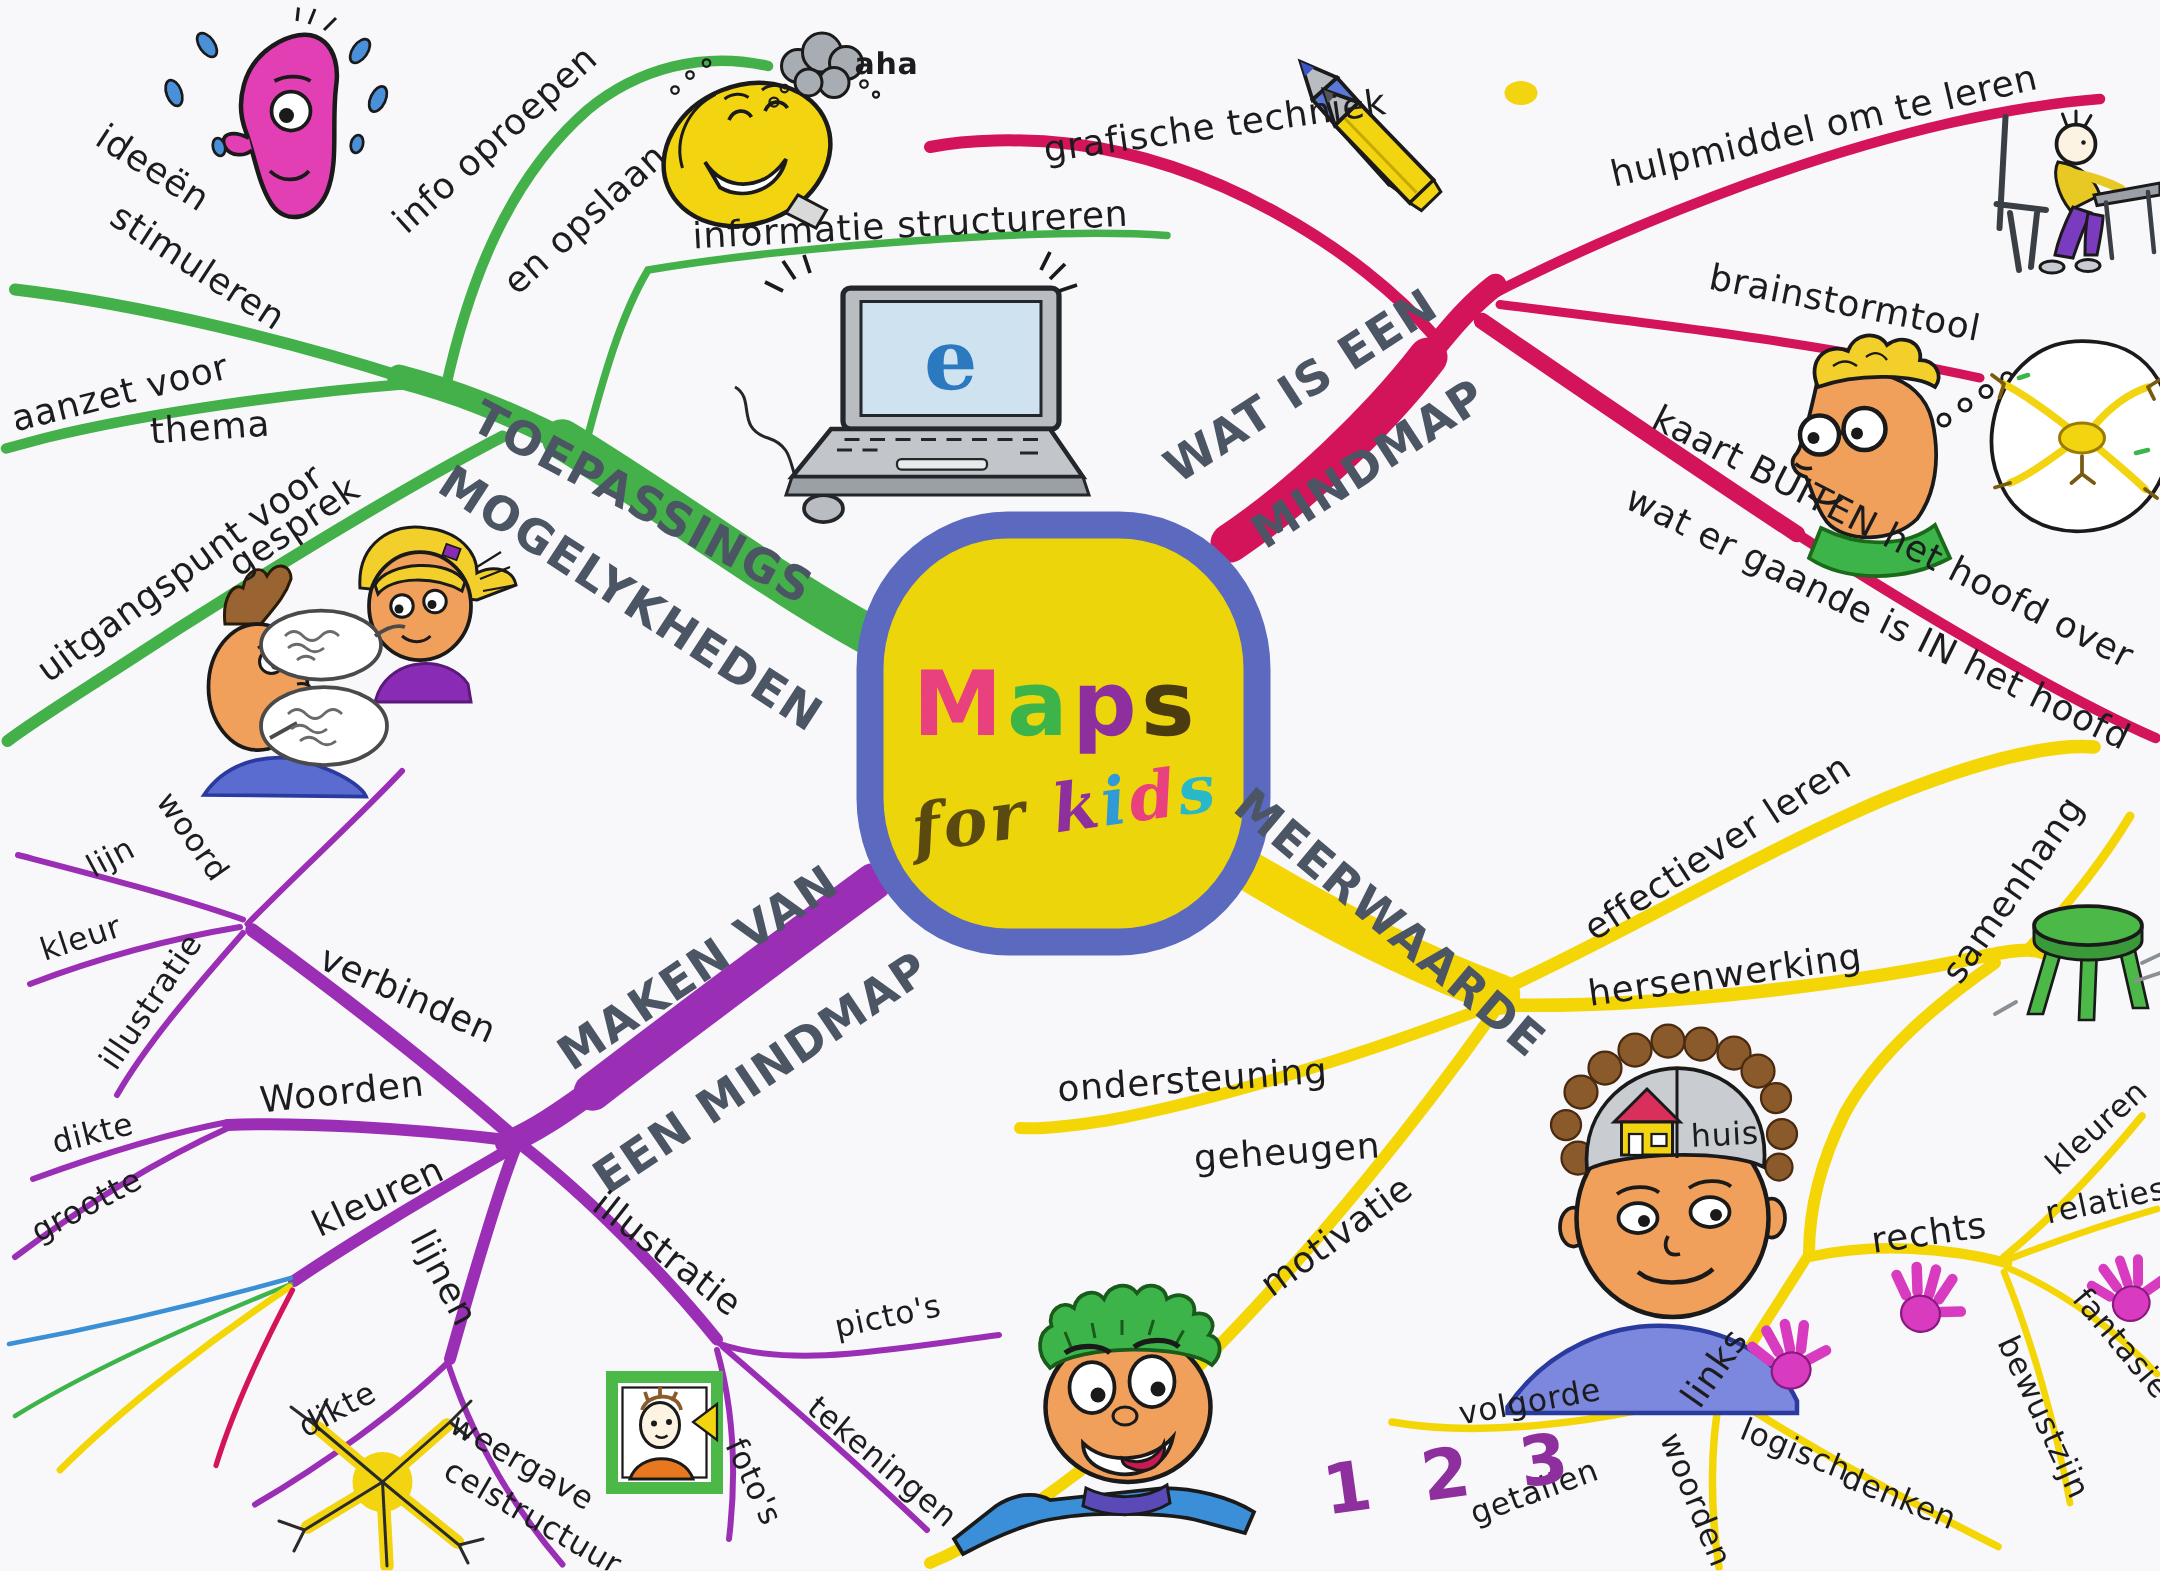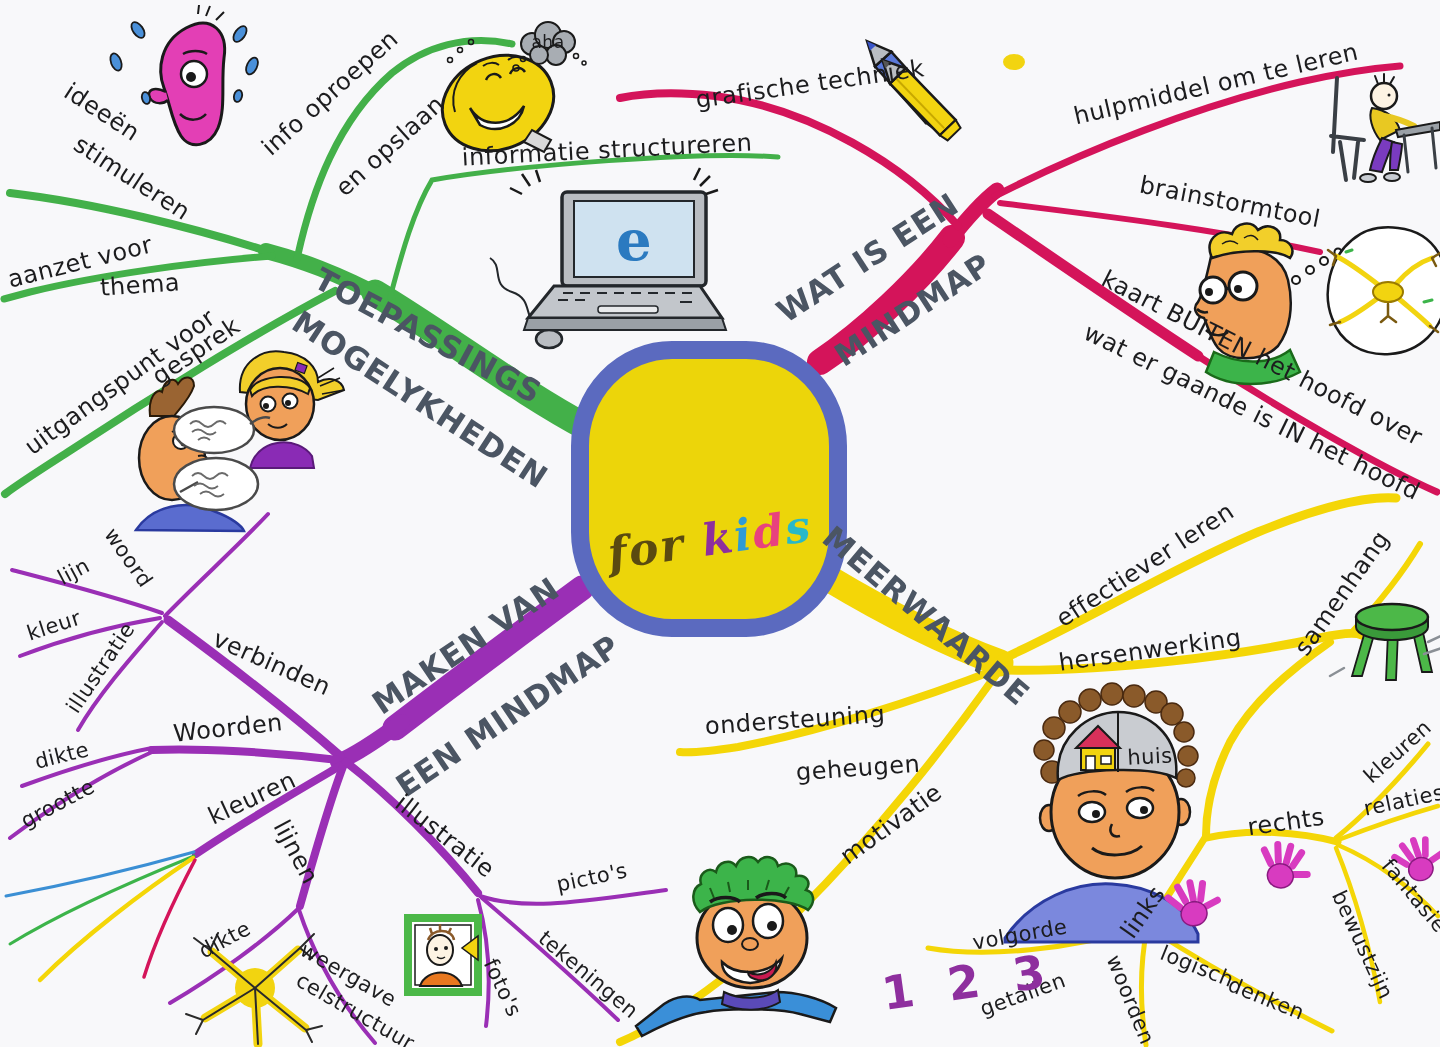--- a/index.html
+++ b/index.html
@@ -13,21 +13,21 @@
     position:absolute; white-space:nowrap; color:#1c1c1e;
     font-size:24px; letter-spacing:.5px; line-height:1;
     transform:translate(-50%,-50%) rotate(var(--r,0deg));
   }
   .sm  { font-size:21px; }
   .title { font-weight:bold; font-size:31px; letter-spacing:1px; }
   .center-word { font-weight:bold; font-size:60px; letter-spacing:3px; }
   .center-script { font-size:44px; font-style:italic; font-weight:bold;
                    font-family:"DejaVu Serif", serif; letter-spacing:2px; }
   .num  { font-weight:bold; font-size:46px; letter-spacing:9px; }
-  .aha  { font-size:17px; font-weight:normal; }
+  .aha  { font-size:20px; font-weight:bold;margin-left:43px; }
   .huis { font-size:21px; }
   .e-letter { font-size:56px; font-weight:bold; color:#2b7ac0;
               font-family:"DejaVu Serif", serif; }
 </style>
 </head>
 <body>
 
 <div class="stage">
 
 <svg class="art" width="1440" height="1047" viewBox="0 0 1440 1047">
@@ -349,20 +349,21 @@
         <circle cx="772" cy="926" r="5" fill="#1a1a1a"></circle>
     <path d="M710 902 C 718 896, 734 896, 740 902 M756 898 C 764 892, 780 892, 786 898" stroke="#1a1a1a" stroke-width="3.5" fill="none"></path>
     <ellipse cx="750" cy="944" rx="8" ry="6" fill="#f0a05a" stroke="#1a1a1a" stroke-width="2"></ellipse>
     <path d="M722 962 C 736 976, 766 976, 782 958 C 778 978, 756 988, 736 980 C 726 976, 722 970, 722 962 Z" fill="#fff" stroke="#1a1a1a" stroke-width="2.5"></path>
     <path d="M748 972 C 760 978, 772 972, 776 962 C 778 972, 770 982, 758 980 C 750 978, 748 976, 748 972 Z" fill="#c81a50" stroke="#1a1a1a" stroke-width="2"></path>
     <path d="M700 1000 C 690 994, 676 996, 664 1004 L 636 1026 L 642 1036 C 668 1022, 690 1014, 706 1012 C 726 1008, 780 1008, 800 1014 L 830 1022 L 836 1008 C 820 998, 796 992, 776 992 Z" fill="#3a8fd8" stroke="#1a1a1a" stroke-width="2.5"></path>
     <path d="M724 992 C 740 1000, 764 1000, 778 990 L 780 1002 C 764 1012, 740 1012, 722 1004 Z" fill="#5a4ab8" stroke="#1a1a1a" stroke-width="2"></path>
   </g>
 </svg>
 
+<div class="lbl center-word" style="left:704px; top:470px;"><span style="color: rgb(232, 65, 126);">M</span><span style="color: rgb(60, 180, 74);">a</span><span style="color: rgb(142, 47, 158);">p</span><span style="color: rgb(74, 59, 16);">s</span></div>
 <div class="lbl center-script" style="left:710px; top:540px; --r:-8deg;"><span style="color: rgb(90, 74, 16);">f</span><span style="color: rgb(90, 74, 16);">o</span><span style="color: rgb(90, 74, 16);">r</span><span> </span><span style="color: rgb(142, 47, 158);">k</span><span style="color: rgb(46, 155, 214);">i</span><span style="color: rgb(232, 65, 126);">d</span><span style="color: rgb(40, 184, 200);">s</span></div>
 
 <div class="lbl title" style="left: 428px; top: 336px; --r: 28deg; color: rgb(75, 85, 99);">TOEPASSINGS</div>
 <div class="lbl title" style="left: 420px; top: 400px; --r: 33deg; color: rgb(75, 85, 99);">MOGELYKHEDEN</div>
 <div class="lbl" style="left:102px; top:112px; --r:33deg;">ideeën</div>
 <div class="lbl" style="left:132px; top:178px; --r:33deg;">stimuleren</div>
 <div class="lbl" style="left:330px; top:93px; --r:-42deg;">info oproepen</div>
 <div class="lbl" style="left:390px; top:146px; --r:-42deg;">en opslaan</div>
 <div class="lbl" style="left:607px; top:150px; --r:-3deg;">informatie  structureren</div>
 <div class="lbl" style="left:80px; top:262px; --r:-14deg;">aanzet voor</div>

